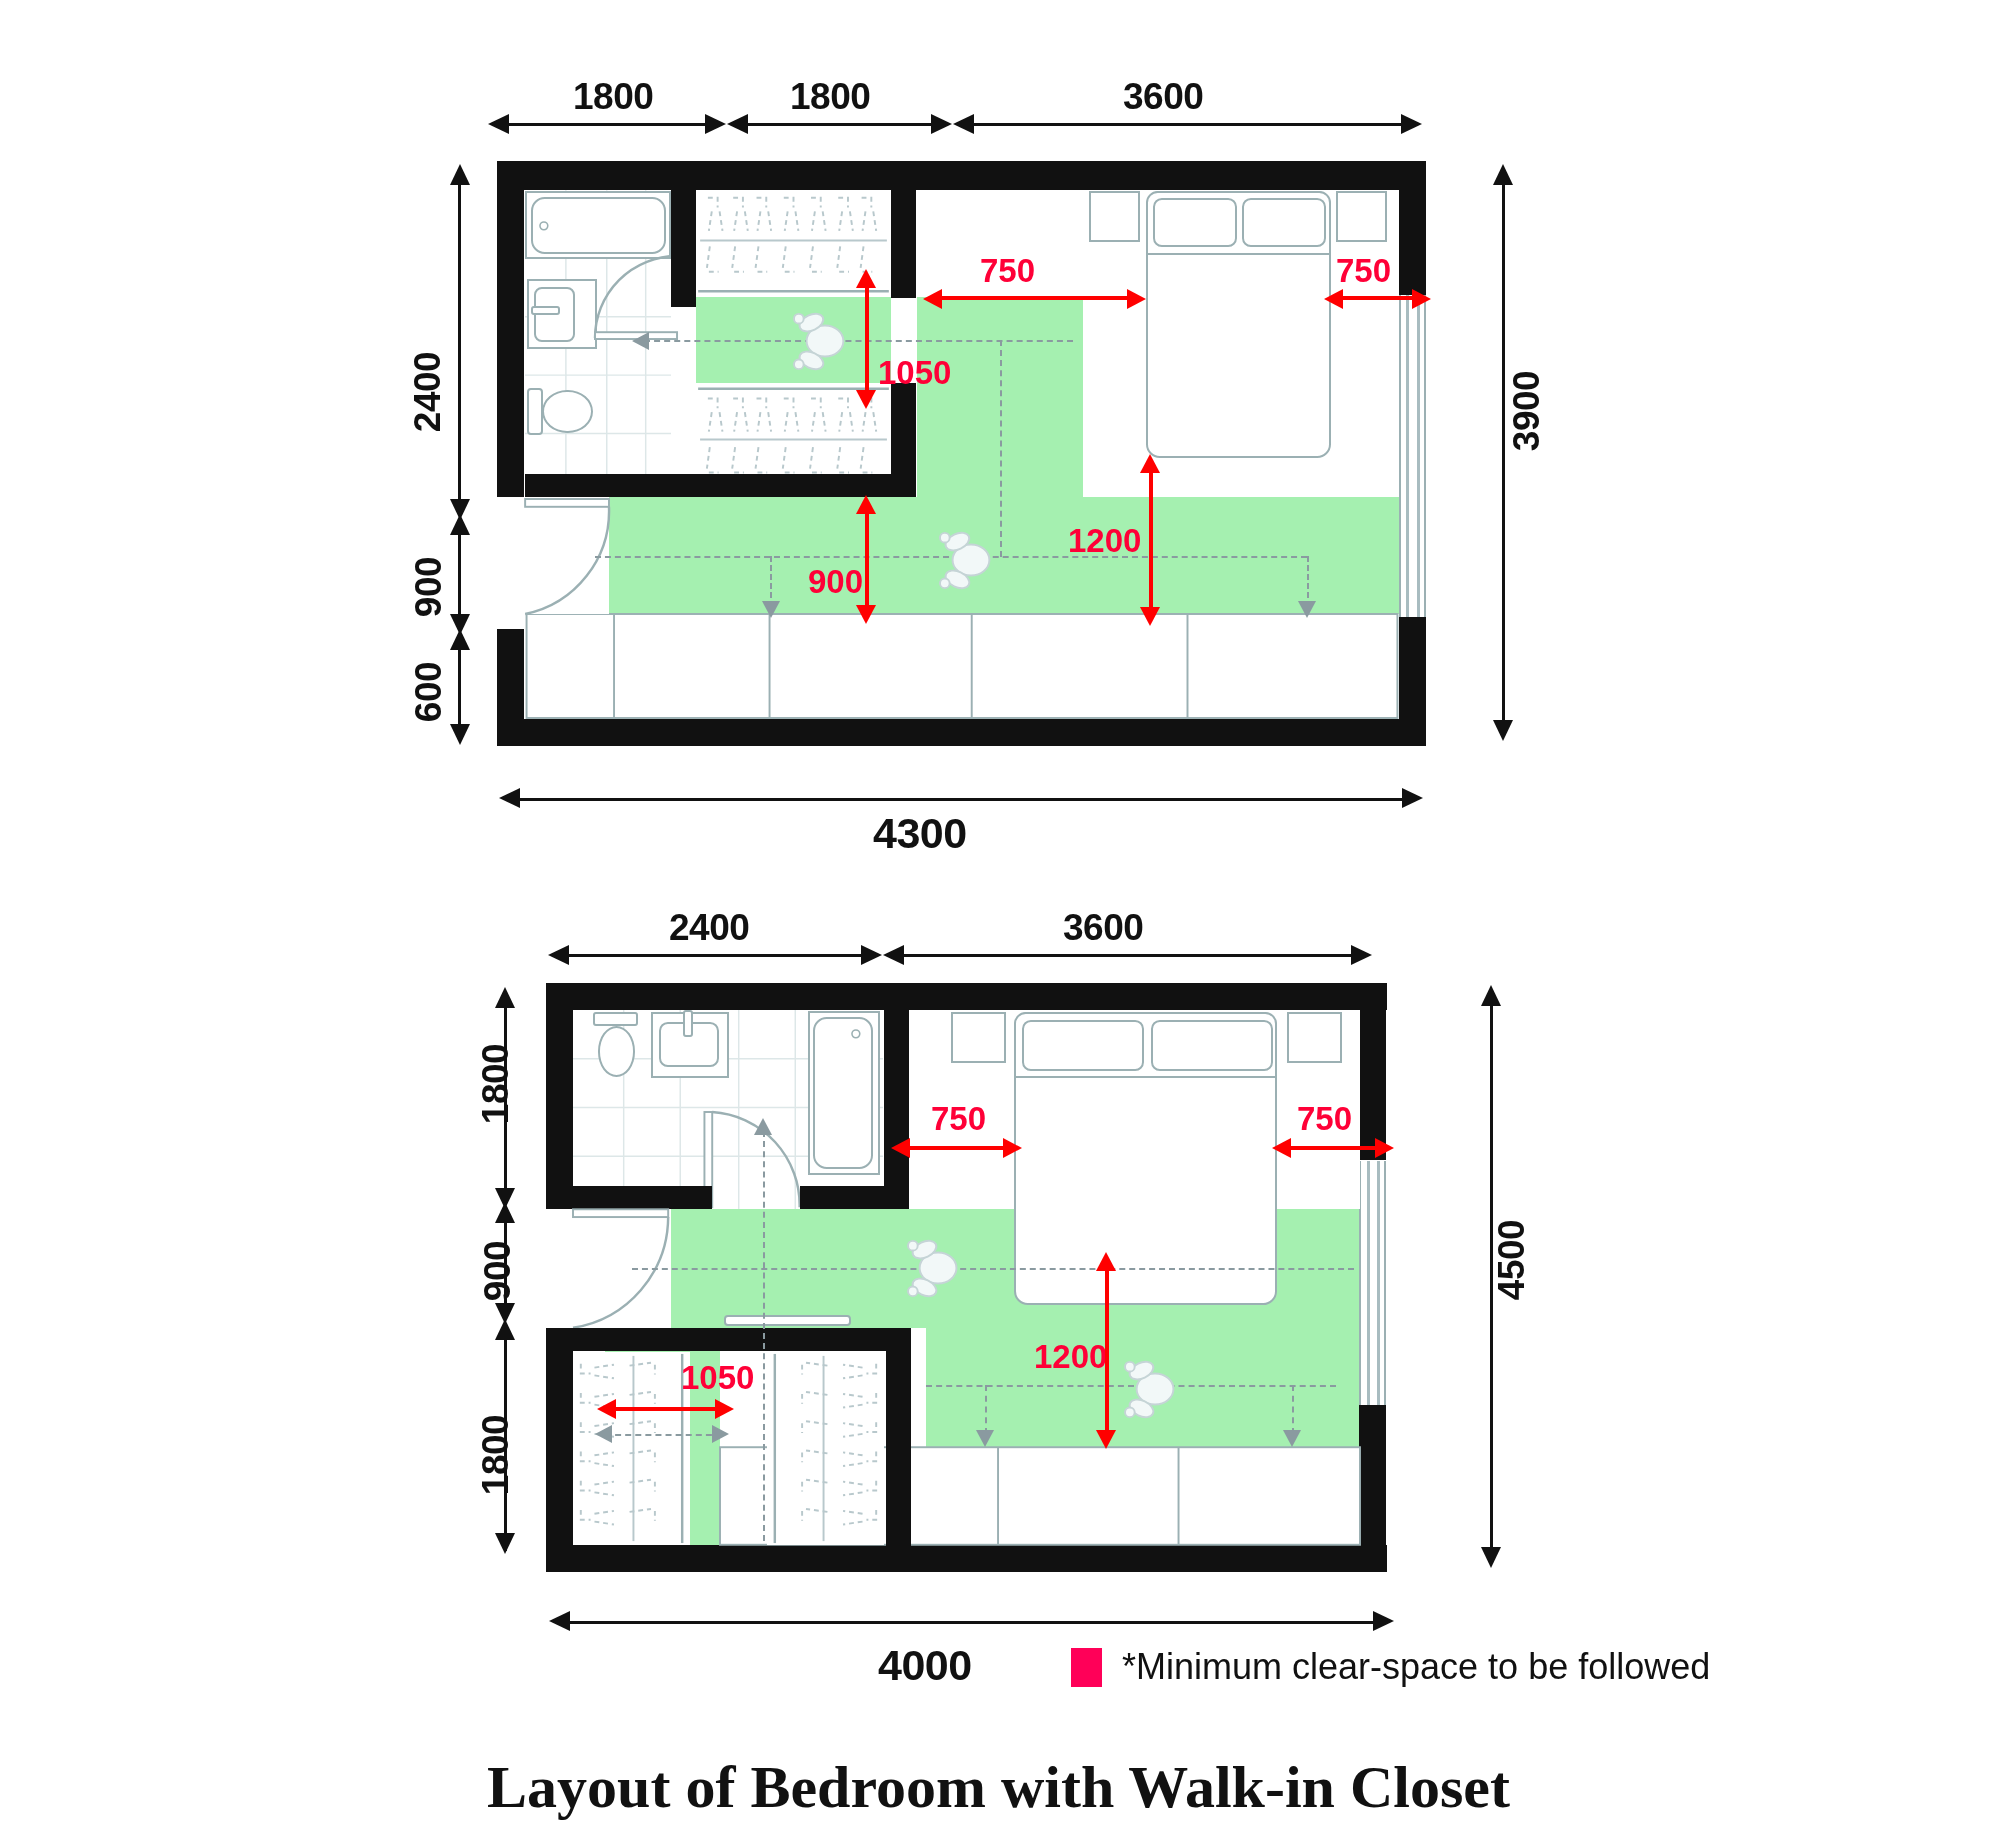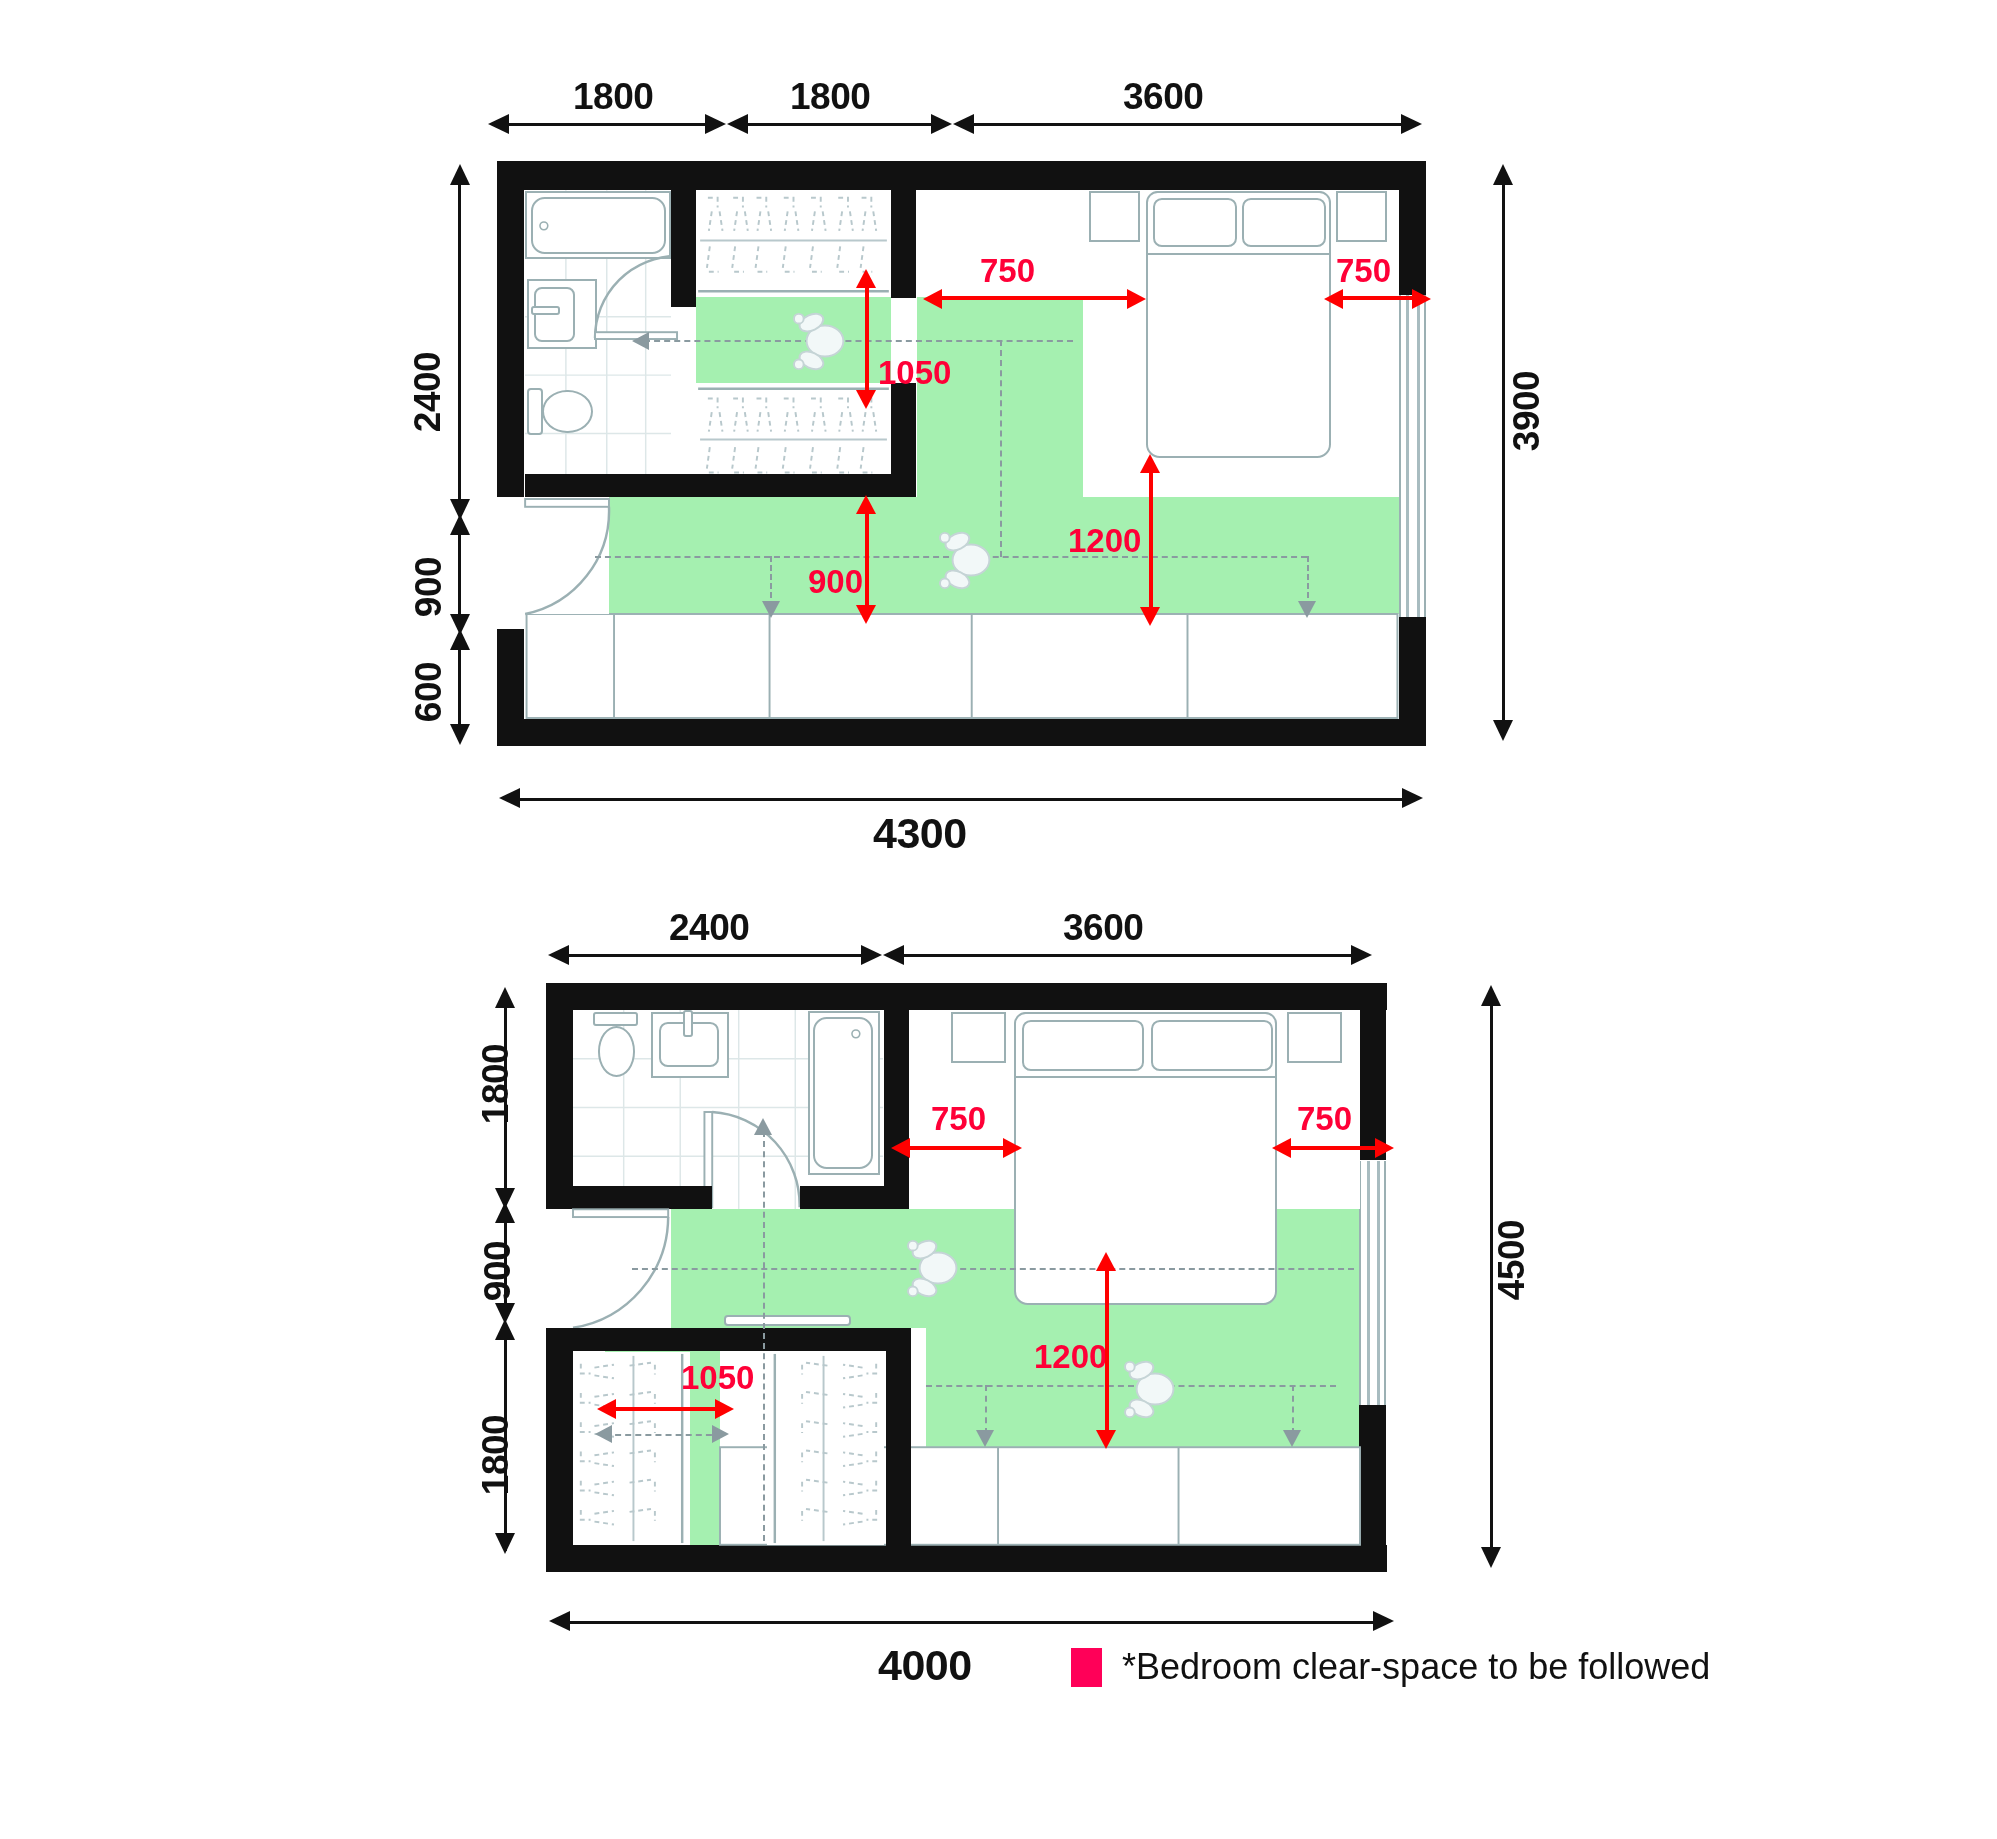--- a/index.html
+++ b/index.html
@@ -605,17 +605,18 @@
     <div class="rhead l" style="left:597px;top:1399px;"></div>
     <div class="rhead r" style="left:715px;top:1399px;"></div>
 
     <div class="dimred" style="left:1034px;top:1338px;">1200</div>
     <div class="rline vt" style="left:1105px;top:1268px;height:166px;"></div>
     <div class="rhead u" style="left:1096px;top:1252px;"></div>
     <div class="rhead d" style="left:1096px;top:1430px;"></div>
   </div>
 
   <div id="legend-swatch" style="left:1071px;top:1648px;"></div>
-  <div id="legend-text" style="left:1122px;top:1646px;">*Bedroom clear-space to be followed</div>
-
+  <div id="legend-text" style="left:1122px;top:1646px;">*Minimum clear-space to be followed</div>
+
+  <div id="plan-title" style="top:1753px;">Layout of Bedroom with Walk-in Closet</div>
 
 </div>
 
 
 </body></html>

